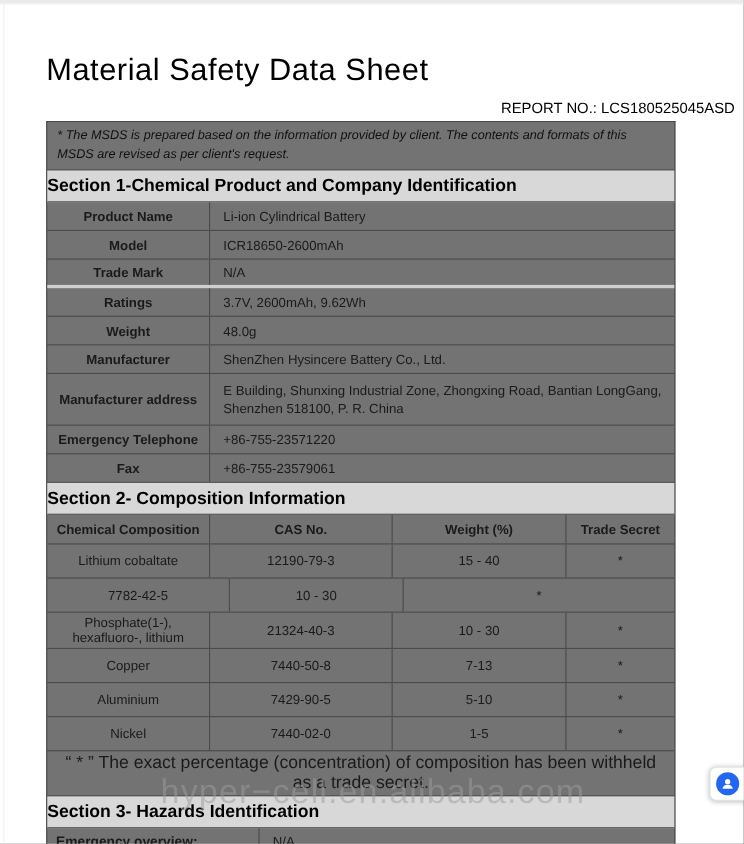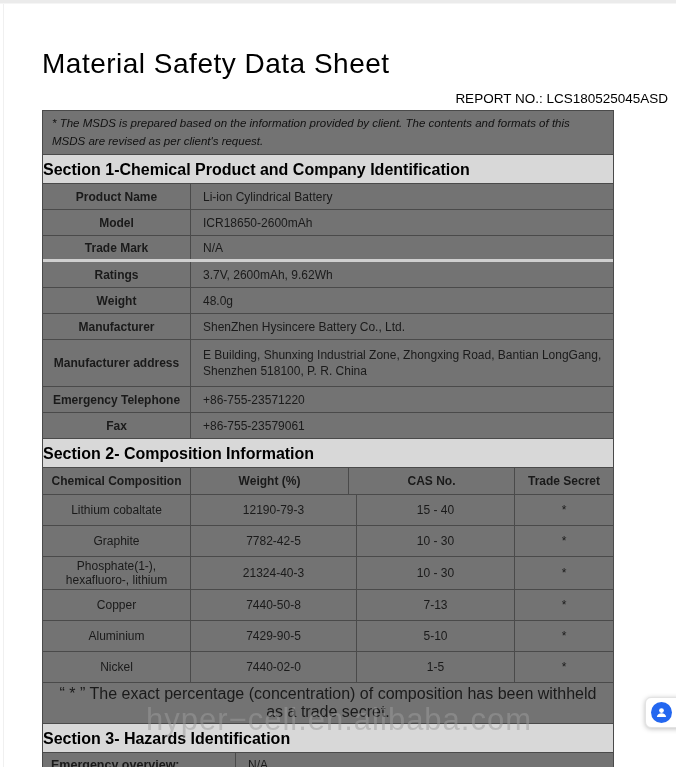--- a/index.html
+++ b/index.html
@@ -151,32 +151,31 @@
     </div>
     <div class="row">
       <div class="cell-label">Fax</div>
       <div class="cell-value">+86-755-23579061</div>
     </div>
 
     <div class="section-header">Section 2- Composition Information</div>
 
     <div class="comp-row head">
       <div class="comp-cell c1">Chemical Composition</div>
+      <div class="comp-cell c2">CAS No.</div>
       <div class="comp-cell c3">Weight (%)</div>
-      <div class="comp-cell c2">CAS No.</div>
       <div class="comp-cell c4">Trade Secret</div>
     </div>
     <div class="comp-row">
       <div class="comp-cell c1">Lithium cobaltate</div>
       <div class="comp-cell c2">12190-79-3</div>
       <div class="comp-cell c3">15 - 40</div>
       <div class="comp-cell c4">*</div>
     </div>
     <div class="comp-row">
-      <div class="comp-cell c1">Graphite</div>
       <div class="comp-cell c2">7782-42-5</div>
       <div class="comp-cell c3">10 - 30</div>
       <div class="comp-cell c4">*</div>
     </div>
     <div class="comp-row">
       <div class="comp-cell c1">Phosphate(1-), hexafluoro-, lithium</div>
       <div class="comp-cell c2">21324-40-3</div>
       <div class="comp-cell c3">10 - 30</div>
       <div class="comp-cell c4">*</div>
     </div>

